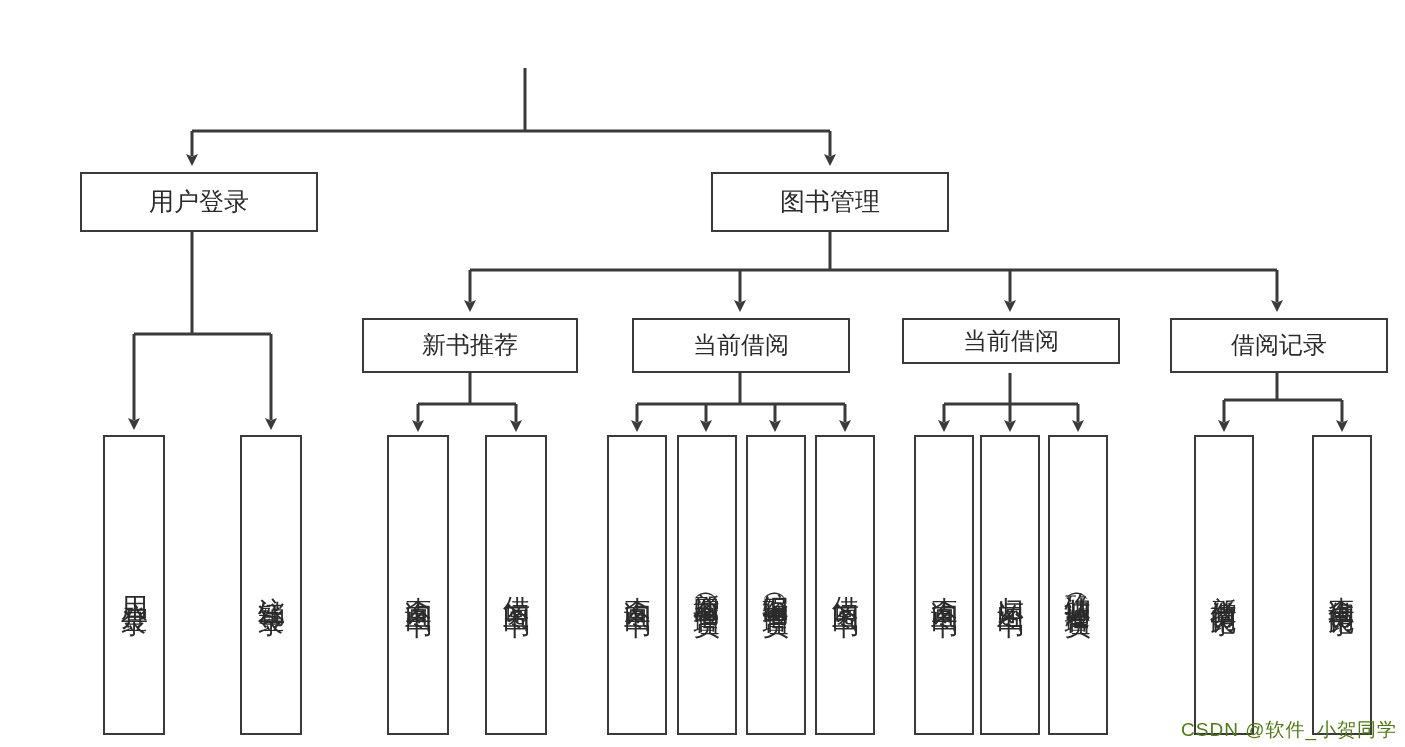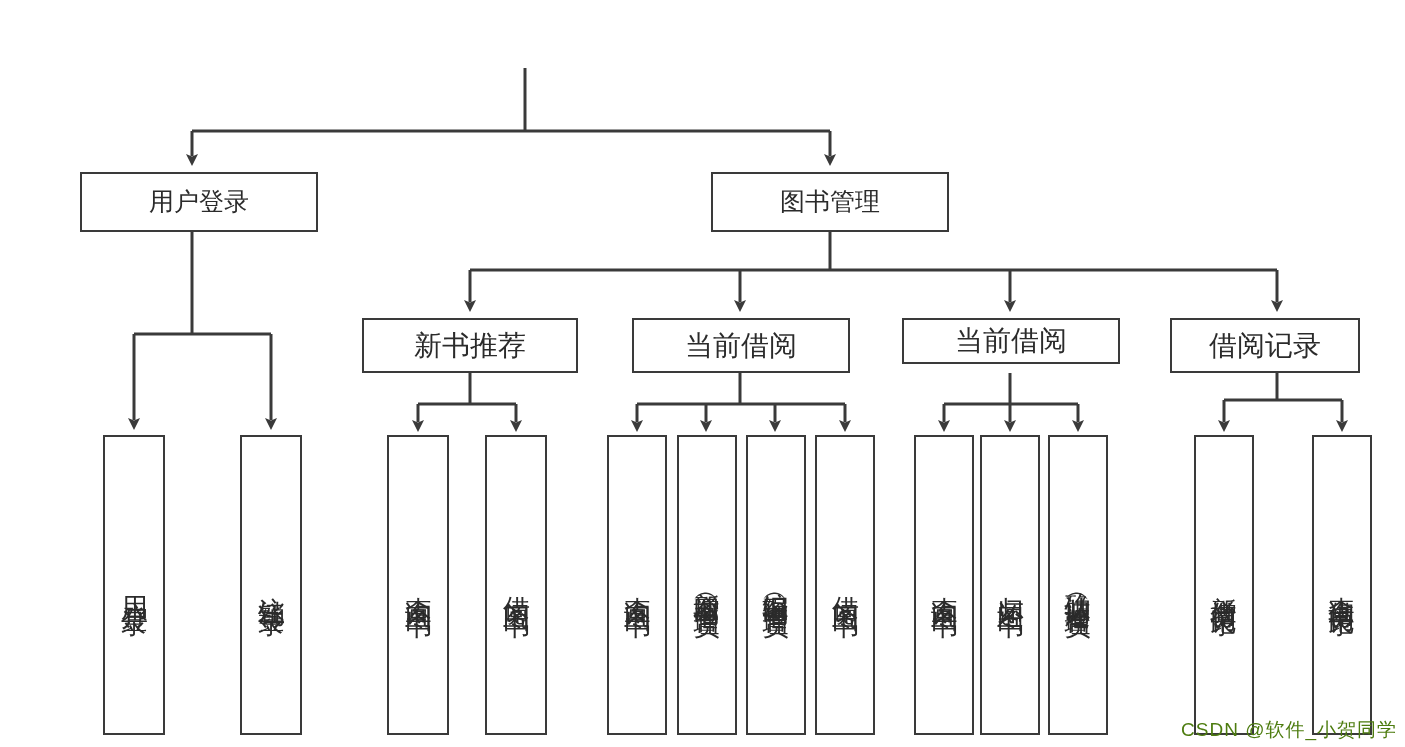--- a/index.html
+++ b/index.html
@@ -25,21 +25,21 @@
   }
   .node .lbl{
     display:block;
     text-align:center;
     line-height:1.18;
     white-space:pre;
   }
 
   .node-root .lbl{font-size:25px;}
   .node-l1 .lbl{font-size:25px;}
-  .node-l2 .lbl{font-size:28px;}
+  .node-l2 .lbl{font-size:24px;}
 
   .node-leaf{
     align-items:center;
     justify-content:center;
     padding:4px 0;
   }
   .node-leaf .lbl{
     writing-mode:vertical-rl;
     text-orientation:upright;
     font-size:27px;
@@ -124,21 +124,21 @@
 
   <div class="node node-l2" style="left:362px;top:318px;width:216px;height:55px;">
     <span class="lbl">新书推荐</span>
   </div>
   <div class="node node-l2" style="left:632px;top:318px;width:218px;height:55px;">
     <span class="lbl">当前借阅</span>
   </div>
   <div class="node node-l2" style="left:902px;top:318px;width:218px;height:46px;">
     <span class="lbl">当前借阅</span>
   </div>
-  <div class="node node-l2" style="left:1170px;top:318px;width:190px;height:55px;">
+  <div class="node node-l2" style="left:1170px;top:318px;width:218px;height:55px;">
     <span class="lbl">借阅记录</span>
   </div>
 
   <div class="node node-leaf" style="left:103px;top:435px;width:62px;height:300px;">
     <span class="lbl">用户登录</span>
   </div>
   <div class="node node-leaf" style="left:240px;top:435px;width:62px;height:300px;">
     <span class="lbl">注销登录</span>
   </div>
 

